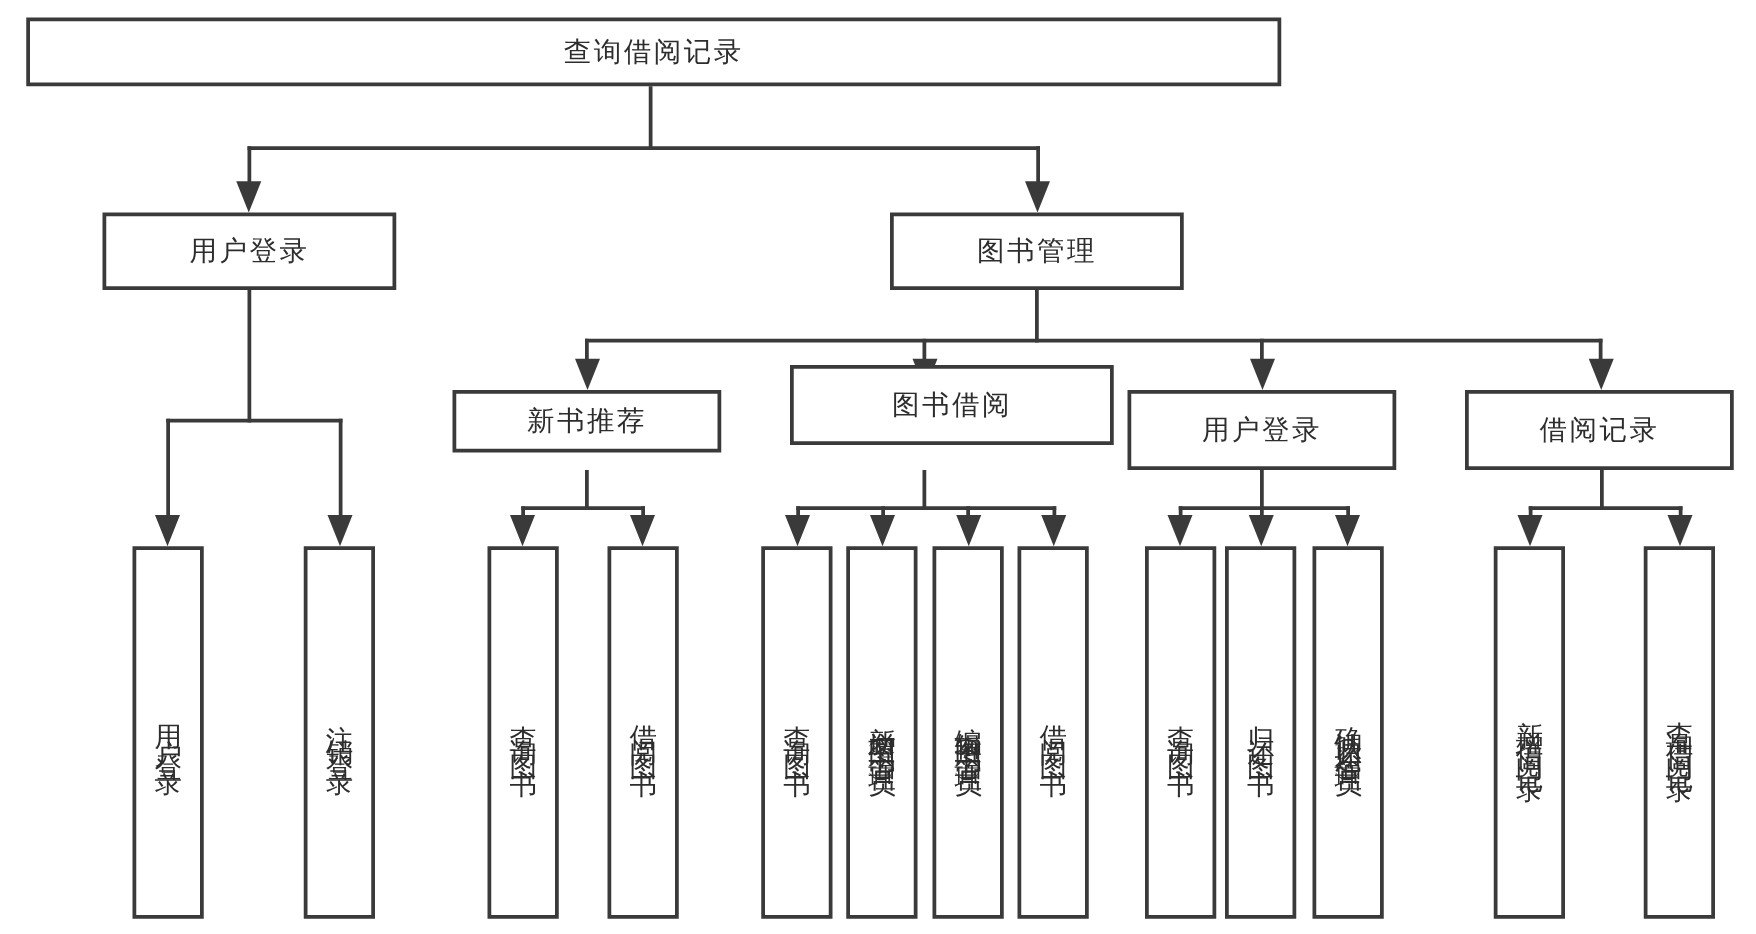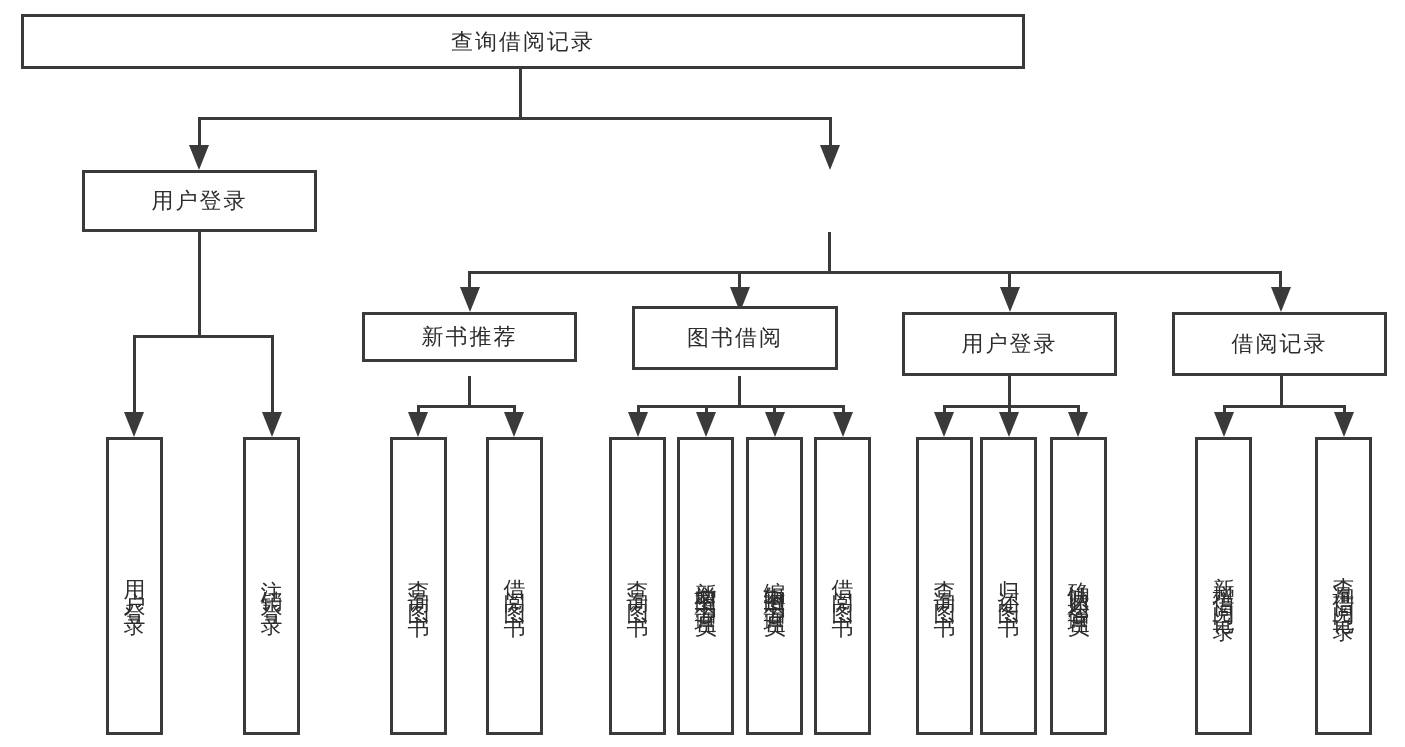--- a/index.html
+++ b/index.html
@@ -66,20 +66,23 @@
   <div class="vline" style="left:519px;top:69px;height:50px;"></div>
   <div class="hline" style="left:198px;top:117px;width:634px;"></div>
   <div class="vline" style="left:198px;top:117px;height:30px;"></div>
   <div class="arrow" style="left:189px;top:145px;"></div>
   <div class="vline" style="left:829px;top:117px;height:30px;"></div>
   <div class="arrow" style="left:820px;top:145px;"></div>
 
   <div class="box" style="left:82px;top:170px;width:235px;height:62px;">
     <span>用户登录</span>
   </div>
+  <div class="box" style="left:712px;top:170px;width:235px;height:62px;">
+    <span>图书管理</span>
+  </div>
 
   <div class="vline" style="left:198px;top:232px;height:106px;"></div>
   <div class="hline" style="left:133px;top:335px;width:141px;"></div>
   <div class="vline" style="left:133px;top:335px;height:79px;"></div>
   <div class="arrow" style="left:124px;top:412px;"></div>
   <div class="vline" style="left:271px;top:335px;height:79px;"></div>
   <div class="arrow" style="left:262px;top:412px;"></div>
 
   <div class="vline" style="left:828px;top:232px;height:42px;"></div>
   <div class="hline" style="left:468px;top:271px;width:814px;"></div>
@@ -88,21 +91,21 @@
   <div class="vline" style="left:738px;top:271px;height:20px;"></div>
   <div class="arrow" style="left:730px;top:287px;"></div>
   <div class="vline" style="left:1008px;top:271px;height:20px;"></div>
   <div class="arrow" style="left:1000px;top:287px;"></div>
   <div class="vline" style="left:1279px;top:271px;height:20px;"></div>
   <div class="arrow" style="left:1271px;top:287px;"></div>
 
   <div class="box" style="left:362px;top:312px;width:215px;height:50px;">
     <span>新书推荐</span>
   </div>
-  <div class="box" style="left:632px;top:306px;width:206px;height:64px;">
+  <div class="box" style="left:632px;top:292px;width:259px;height:64px;">
     <span>图书借阅</span>
   </div>
   <div class="box" style="left:902px;top:312px;width:215px;height:64px;">
     <span>用户登录</span>
   </div>
   <div class="box" style="left:1172px;top:312px;width:215px;height:64px;">
     <span>借阅记录</span>
   </div>
 
   <div class="vline" style="left:468px;top:376px;height:32px;"></div>

